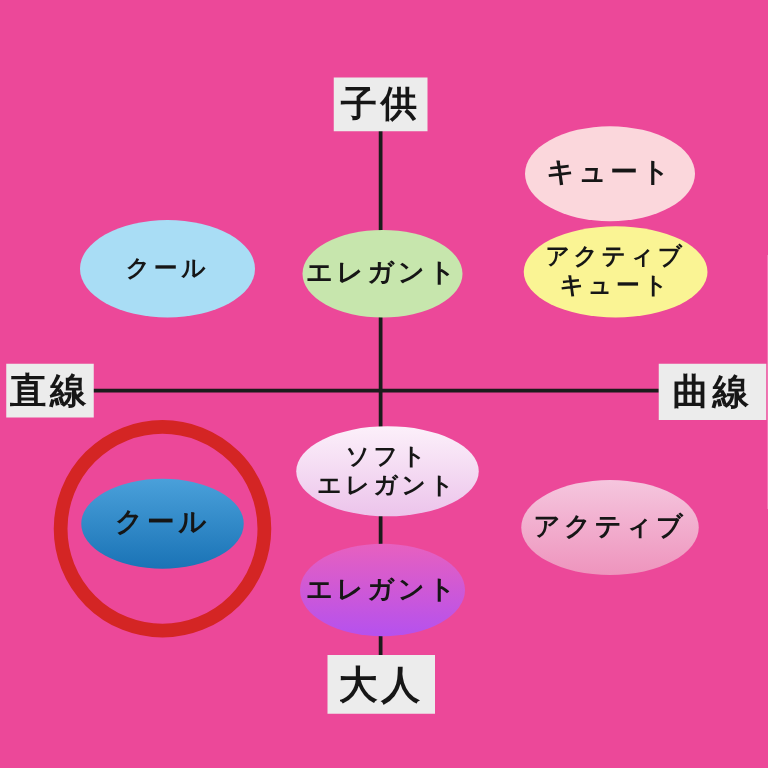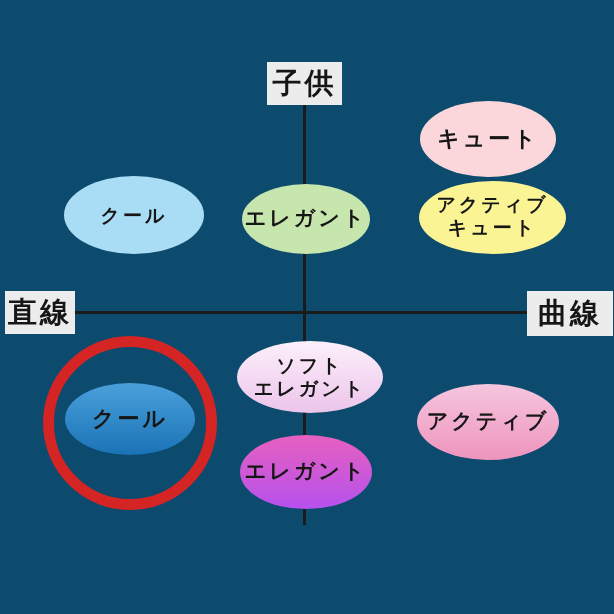--- a/index.html
+++ b/index.html
@@ -2,21 +2,21 @@
 <html><head>
 <meta charset="utf-8">
 <style>
   html, body { margin: 0; padding: 0; }
   body { background: #ffffff; }
 
   .stage {
     position: relative;
     width: 614px;
     height: 614px;
-    background: #0c4a6e;
+    background: #ec4899;
     overflow: hidden;
     font-family: "DejaVu Sans", "Liberation Sans", sans-serif;
     color: #161616;
   }
 
   
   .axis-line { position: absolute; background: #1b1b1b; z-index: 1; }
   .axis-line.vertical   { left: 303px; top: 104px; width: 3px;  height: 421px; }
   .axis-line.horizontal { left: 74px;  top: 311px; width: 453px; height: 3px; }
 
@@ -79,20 +79,21 @@
 </style>
 </head>
 <body>
 
 <div class="stage">
 
   <div class="axis-line vertical"></div>
   <div class="axis-line horizontal"></div>
 
   <div class="axis-box top">子供</div>
+  <div class="axis-box bottom">大人</div>
   <div class="axis-box left">直線</div>
   <div class="axis-box right">曲線</div>
 
   <div class="bubble cute" style="background: rgb(251, 215, 220);">
     <span class="l1">キュート</span>
   </div>
 
   <div class="bubble active-cute" style="background: rgb(250, 244, 148); font-family: Liberation Mono, monospace;">
     <span class="l1">アクティブ</span>
     <span class="l2">キュート</span>

